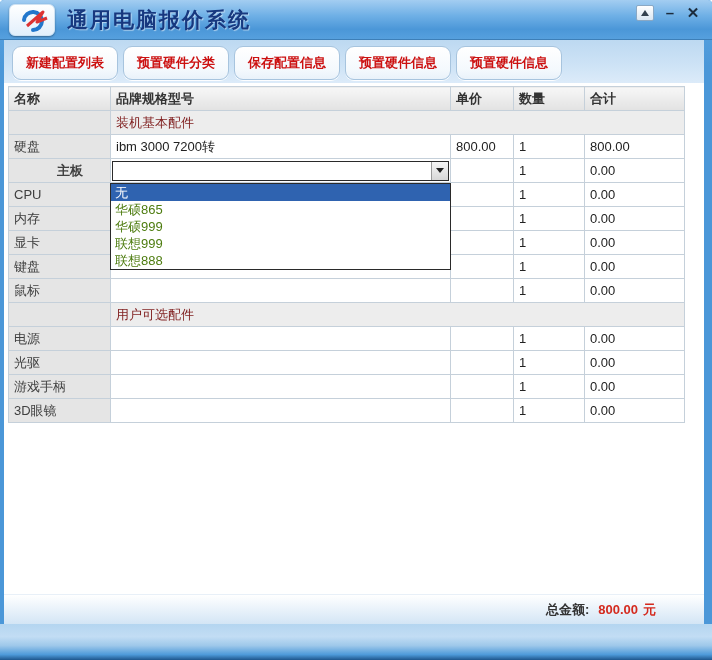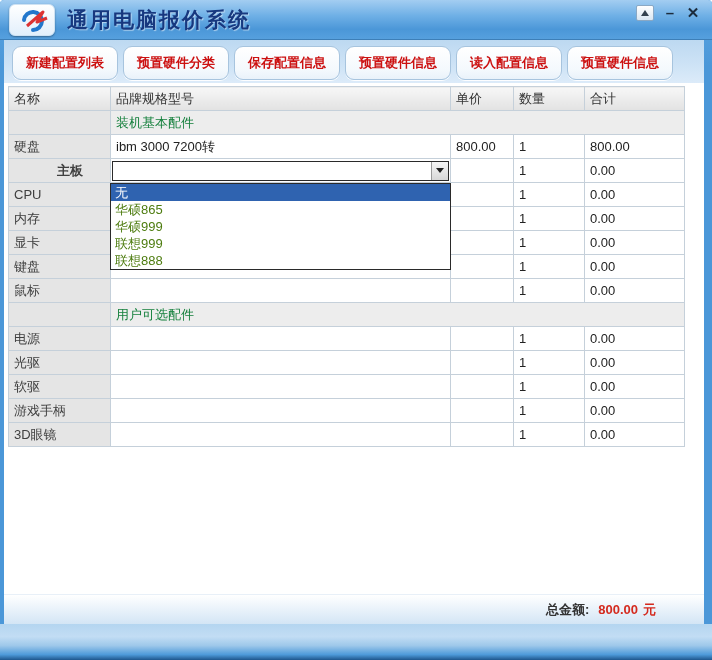--- a/index.html
+++ b/index.html
@@ -53,25 +53,25 @@
   }
   .content { flex:1 1 auto; background:#ffffff; position:relative; padding:2px 0 0 4px; }
   
   .quote-table { border-collapse:collapse; table-layout:fixed; width:676px; font-size:13px; color:#222; }
   .quote-table th, .quote-table td {
     border:1px solid #c5d0da; height:24px; padding:0 5px;
     overflow:hidden; white-space:nowrap; text-align:left; vertical-align:middle;
   }
   .quote-table thead th {
     background:linear-gradient(180deg,#f7f7f7,#e2e2e2);
-    font-weight:normal; color:#333;margin-left:32px;
+    font-weight:bold; color:#333;margin-left:32px;
   }
   .name-cell { background:#e5e5e5; color:#404040; }
   .name-cell.active { font-weight:bold;padding-left:48px; }
-  .section-cell { background:#ededed; color:#15803d; }
+  .section-cell { background:#ededed; color:#7f1d1d; }
   .combo-cell { padding:1px !important; }
   
   .combo { height:20px; border:1px solid #2a2a2a; background:#fff; display:flex; }
   .combo-text { flex:1; font-size:13px; line-height:18px; padding-left:3px; }
   .combo-btn {
     width:17px; background:linear-gradient(180deg,#f6f6f6,#d7d7d7);
     border-left:1px solid #9a9a9a; display:flex; align-items:center; justify-content:center;
   }
   .arrow-down { width:0; height:0; border-left:4px solid transparent; border-right:4px solid transparent; border-top:5px solid #222; }
   
@@ -119,21 +119,20 @@
       <div class="close-btn">✕</div>
     </div>
   </div>
 
   <div class="body">
     <div class="toolbar">
         <div class="tool-btn">新建配置列表</div>
         <div class="tool-btn">预置硬件分类</div>
         <div class="tool-btn">保存配置信息</div>
         <div class="tool-btn">预置硬件信息</div>
-        <div class="tool-btn">读入配置信息</div>
         <div class="tool-btn">预置硬件信息</div>
       </div>
 
     <div class="content">
       <table class="quote-table">
         <colgroup>
           <col style="width:102px">
             <col style="width:340px">
             <col style="width:63px">
             <col style="width:71px">
@@ -221,27 +220,20 @@
               <td class="total-cell">0.00</td>
             </tr>
             <tr>
               <td class="name-cell">光驱</td>
               <td class="brand-cell"></td>
               <td class="price-cell"></td>
               <td class="qty-cell">1</td>
               <td class="total-cell">0.00</td>
             </tr>
             <tr>
-              <td class="name-cell">软驱</td>
-              <td class="brand-cell"></td>
-              <td class="price-cell"></td>
-              <td class="qty-cell">1</td>
-              <td class="total-cell">0.00</td>
-            </tr>
-            <tr>
               <td class="name-cell">游戏手柄</td>
               <td class="brand-cell"></td>
               <td class="price-cell"></td>
               <td class="qty-cell">1</td>
               <td class="total-cell">0.00</td>
             </tr>
             <tr>
               <td class="name-cell">3D眼镜</td>
               <td class="brand-cell"></td>
               <td class="price-cell"></td>

